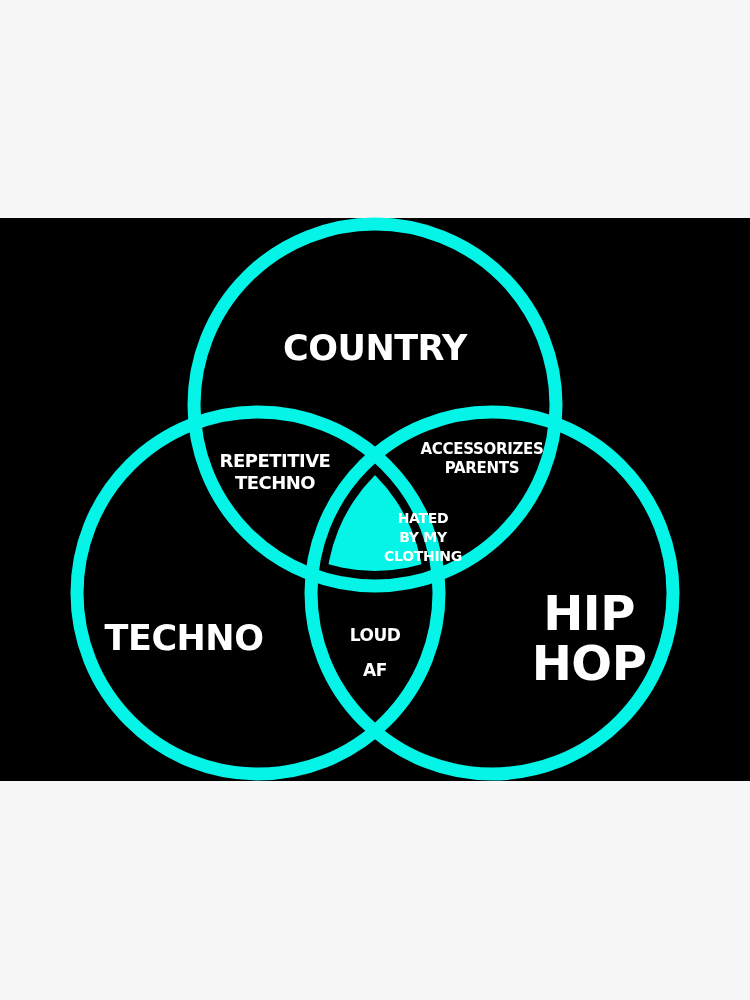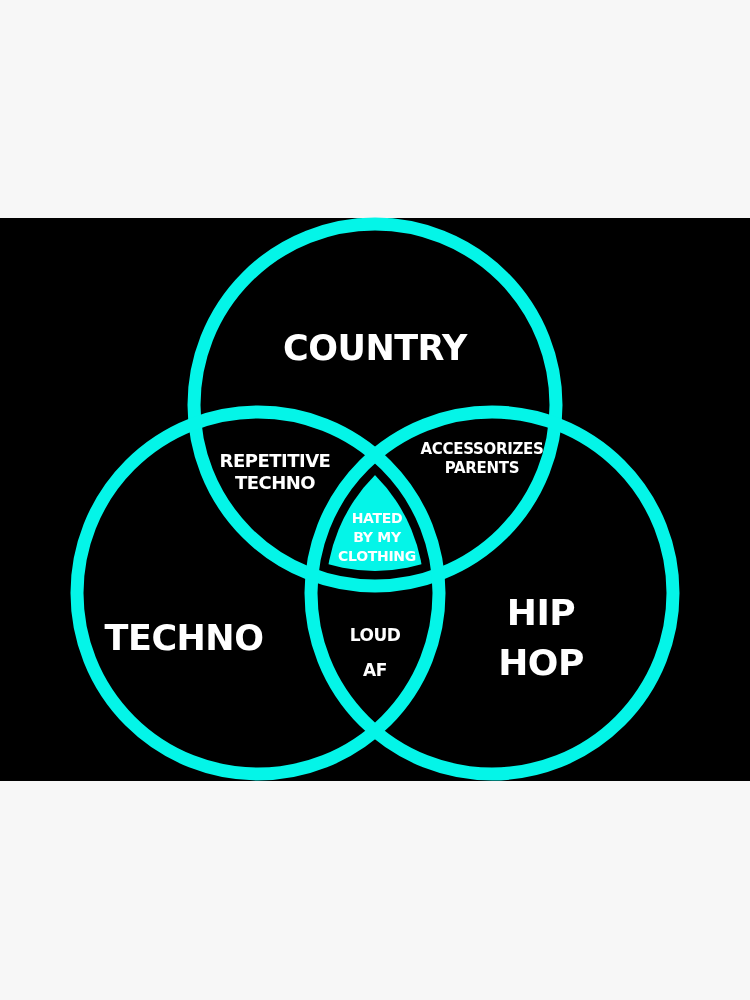--- a/index.html
+++ b/index.html
@@ -44,22 +44,22 @@
       white-space: nowrap;
       letter-spacing: -0.5px;
       transform: translateX(-50%);
       line-height: 1;
     }
     .lbl .line { display: block; }
     .big { font-size: 35px; }
     .mid { font-size: 24px; line-height: 27px; }
     .small { font-size: 18px; line-height: 22px; }
     .xs { font-size: 15px; line-height: 19px; letter-spacing: -0.3px; }
-    .tiny { font-size: 14px; line-height: 19px; letter-spacing: -0.3px; }
-    .huge { font-size: 36px; line-height: 50px; }
+    .tiny { font-size: 14px; line-height: 19px; letter-spacing: -0.3px; margin-left: 46px; }
+    .huge { font-size: 48px; line-height: 50px; margin-left: 48px; }
   </style>
 </head>
 <body>
 
 <div class="canvas">
   <div class="panel"></div>
 
   <svg class="venn" viewBox="0 0 750 1000">
     <defs>
       <clipPath id="clipT">

